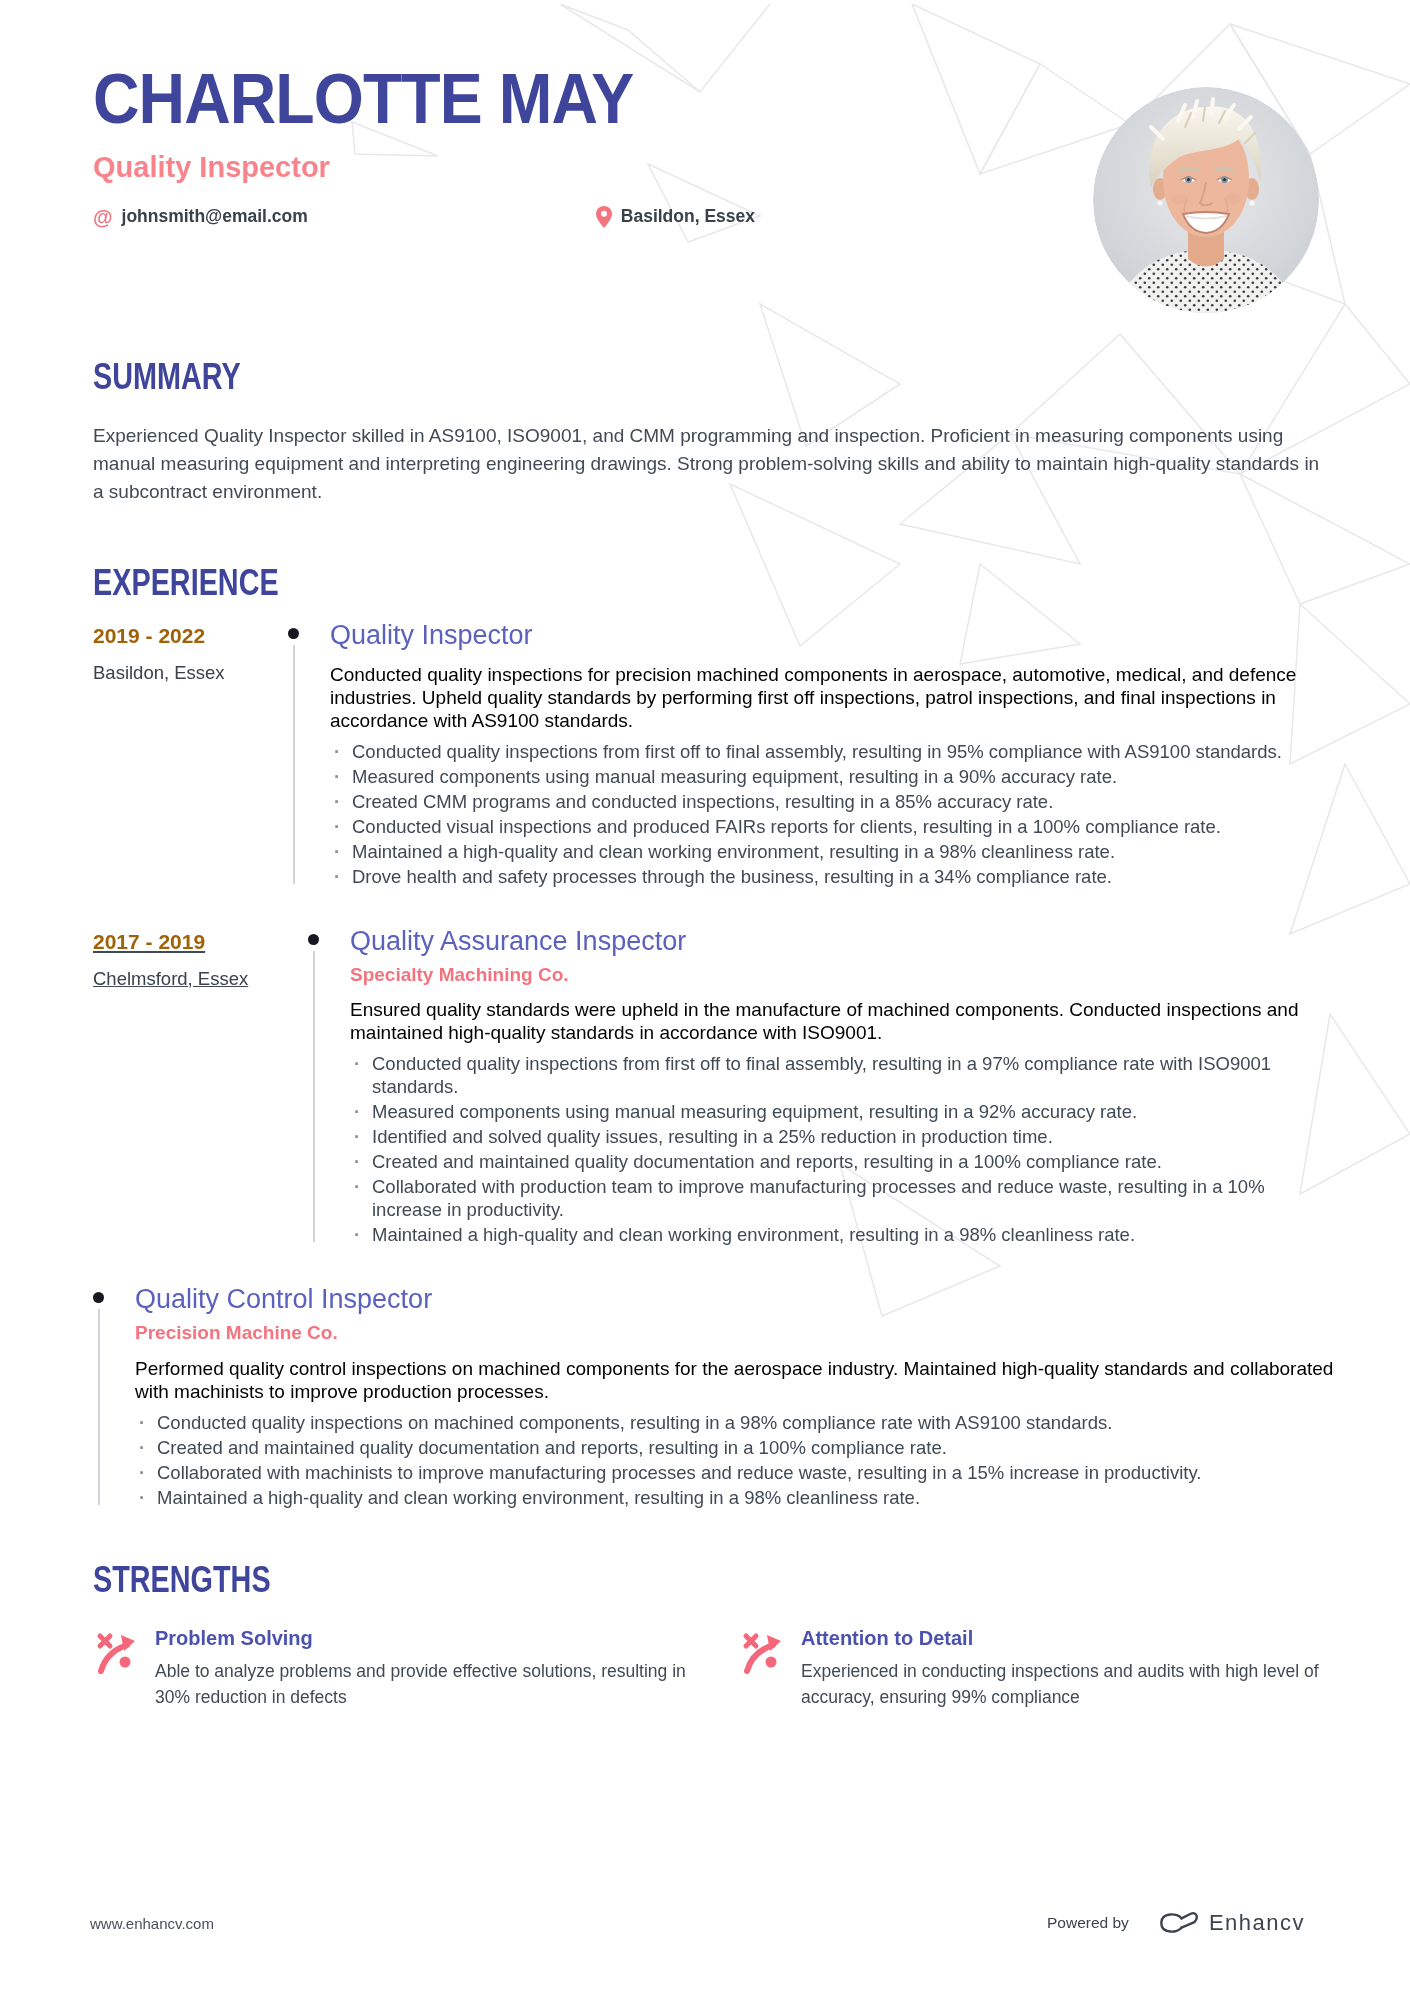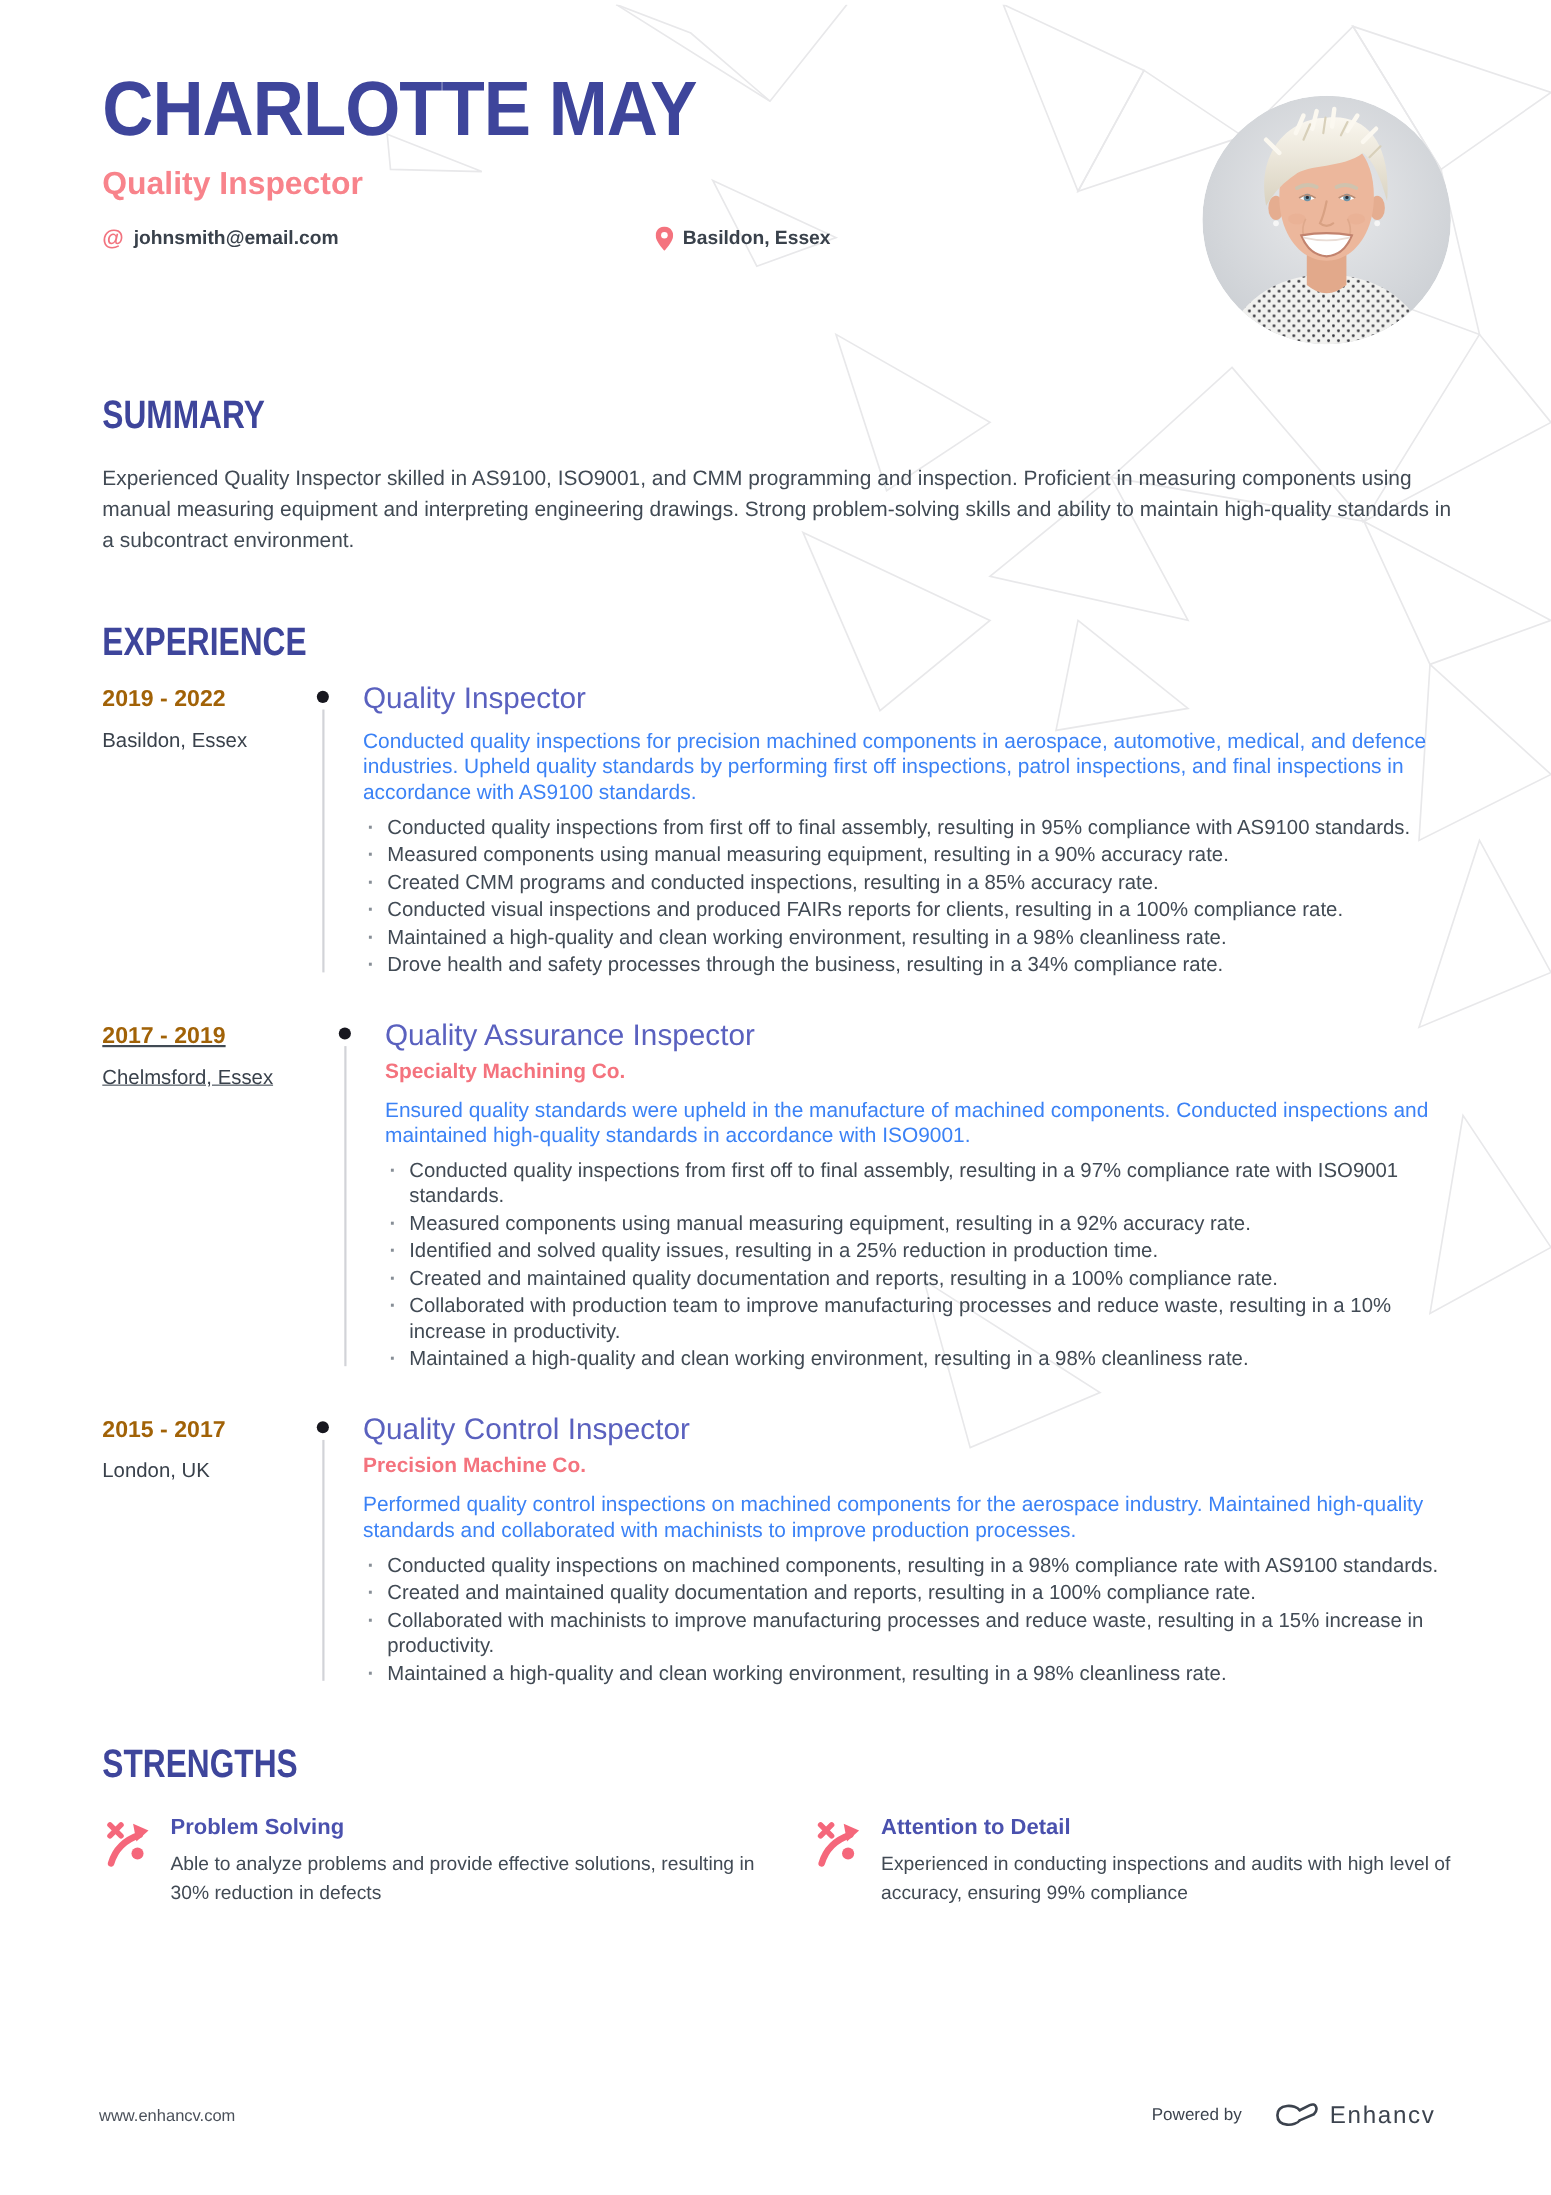--- a/index.html
+++ b/index.html
@@ -45,21 +45,21 @@
   .entry-left { width:195px; flex:none; padding-top:4px; }
   .entry--indent .entry-left { width:215px;text-decoration:underline; }
   .entry-dates { font-size:21px; font-weight:700; color:#a16207; }
   .entry-location { margin-top:14px; font-size:18.5px; color:#39414B; }
   .entry-timeline { width:42px; flex:none; position:relative; }
   .tl-dot { position:absolute; left:0; top:8px; width:11px; height:11px; border-radius:50%; background:#17171F; }
   .tl-line { position:absolute; left:5px; top:25px; bottom:6px; width:1.5px; background:#D2D3D8; }
   .entry-body { flex:1; min-width:0; }
   .job-title { font-size:27px; font-weight:400; color:#5A61BF; line-height:1.15; }
   .job-company { margin-top:6px; font-size:19px; font-weight:700; color:#F4737E; line-height:1.25; }
-  .job-desc { margin-top:12px; font-size:19px; line-height:23px; color:#3b82f6; }
+  .job-desc { margin-top:12px; font-size:19px; line-height:23px; color:#000000; }
   .job-bullets { margin-top:8px; list-style:none; }
   .job-bullets li {
     position:relative; padding-left:22px; margin-bottom:2px;
     font-size:18.5px; line-height:23px; color:#414A54;
   }
   .job-bullets li::before {
     content:"\00B7"; position:absolute; left:4px; top:0;
     color:#878E96; font-weight:700;
   }
 
@@ -245,24 +245,20 @@
           <li>Identified and solved quality issues, resulting in a 25% reduction in production time.</li>
           <li>Created and maintained quality documentation and reports, resulting in a 100% compliance rate.</li>
           <li>Collaborated with production team to improve manufacturing processes and reduce waste, resulting in a 10% increase in productivity.</li>
           <li>Maintained a high-quality and clean working environment, resulting in a 98% cleanliness rate.</li>
         </ul>
       </div>
     </article>
 
     
     <article class="entry">
-      <div class="entry-left">
-        <div class="entry-dates">2015 - 2017</div>
-        <div class="entry-location">London, UK</div>
-      </div>
       <div class="entry-timeline">
         <span class="tl-dot"></span>
         <span class="tl-line"></span>
       </div>
       <div class="entry-body">
         <h3 class="job-title">Quality Control Inspector</h3>
         <div class="job-company">Precision Machine Co.</div>
         <p class="job-desc">Performed quality control inspections on machined components for the aerospace industry. Maintained high-quality standards and collaborated with machinists to improve production processes.</p>
         <ul class="job-bullets">
           <li>Conducted quality inspections on machined components, resulting in a 98% compliance rate with AS9100 standards.</li>

